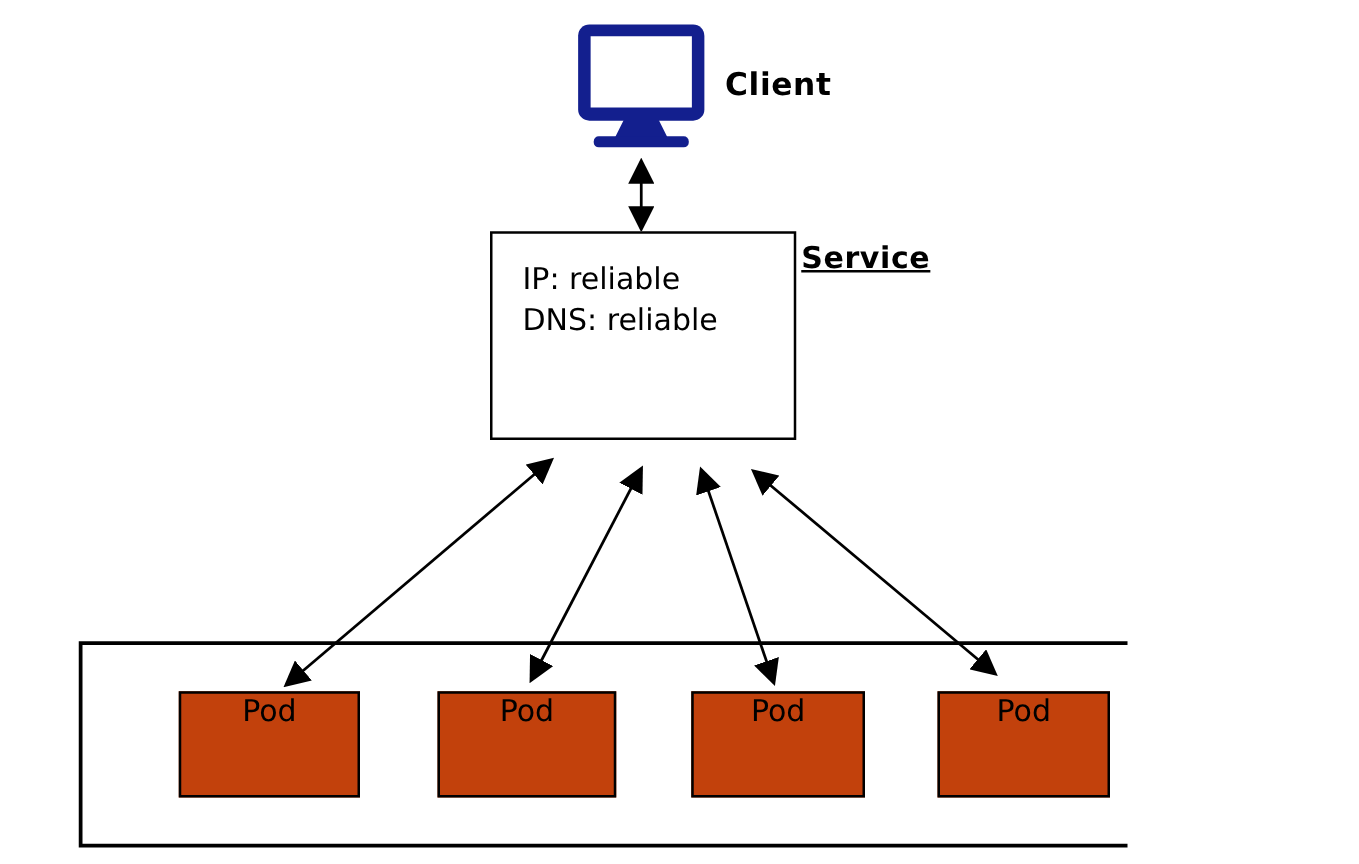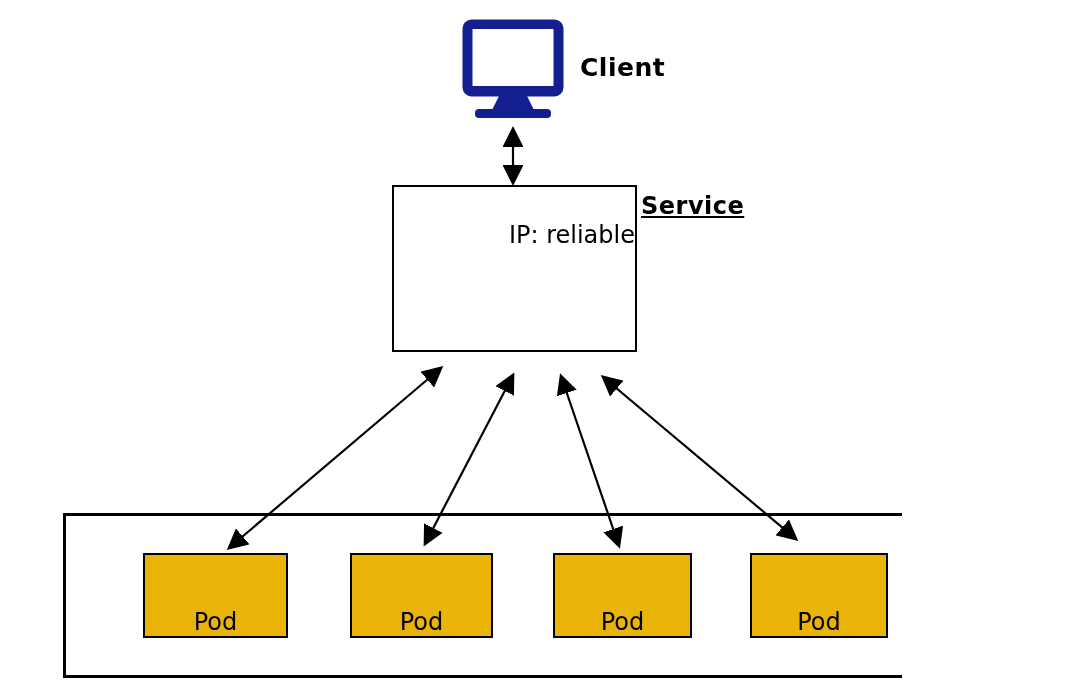--- a/index.html
+++ b/index.html
@@ -42,26 +42,25 @@
   }
 
   .service-box {
     left: 392px; top: 185px;
     width: 245px; height: 167px;
     border: 2px solid #000000;
     box-sizing: border-box;
     background: #ffffff;
   }
   .service-props {
-    padding: 32px 0 0 24px;
+    padding: 20px 0 0 24px;
     font-size: 24px;
     line-height: 33px;
     color: #000000;
     white-space: nowrap;
-    text-align: right;
   }
   .service-label {
     left: 641px; top: 192px;
     font-size: 24px;
     font-weight: bold;
     color: #000000;
     letter-spacing: 0.5px;
     text-decoration: underline;
   }
 
@@ -70,23 +69,23 @@
     width: 961px; height: 165px;
     border: 3px solid #000000;
     box-sizing: border-box;
     background: transparent;
   }
   .pod-box {
     top: 553px;
     height: 85px;
     border: 2px solid #000000;
     box-sizing: border-box;
-    background: #eab308;
+    background: #c2410c;
     display: flex;
-    align-items: flex-end;
+    align-items: flex-start;
     justify-content: center;
     font-size: 24px;
     color: #000000;
   }
   .pod-1 { left: 143px; width: 145px; }
   .pod-2 { left: 350px; width: 143px; }
   .pod-3 { left: 553px; width: 139px; }
   .pod-4 { left: 750px; width: 138px; }
 </style>
 </head>
@@ -112,20 +111,21 @@
     <rect x="10.5" y="10" width="81" height="57" fill="#ffffff"></rect>
     <path d="M37 77 L65 77 L72 91 L30 91 Z" fill="#131f8e"></path>
     <rect x="13" y="90" width="76" height="9" rx="4" fill="#131f8e"></rect>
   </svg>
 
   <div class="abs client-label">Client</div>
 
   <div class="abs service-box">
     <div class="service-props">
       <div>IP: reliable</div>
+      <div>DNS: reliable</div>
     </div>
   </div>
   <div class="abs service-label">Service</div>
 
   <div class="abs pods-container"></div>
 
   <div class="abs pod-box pod-1">
     <span>Pod</span>
   </div>
   <div class="abs pod-box pod-2">

